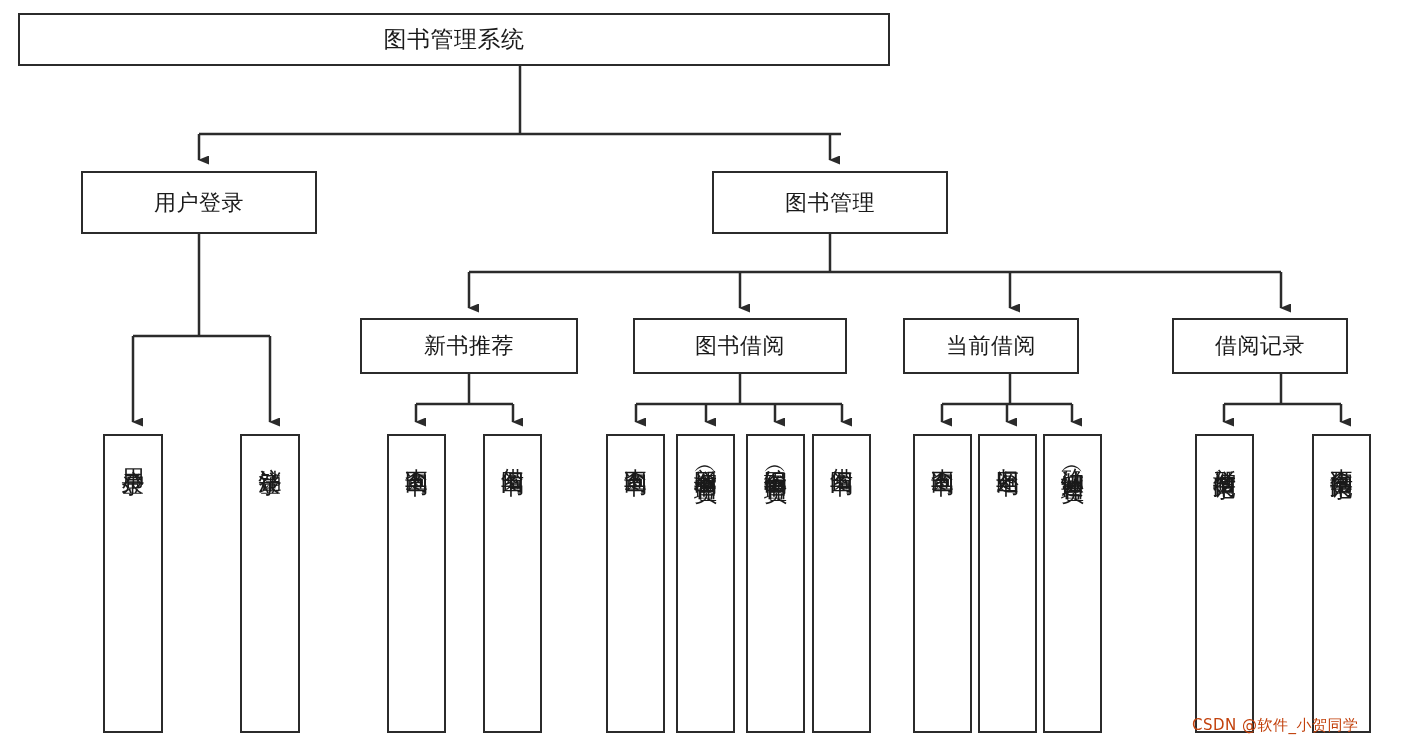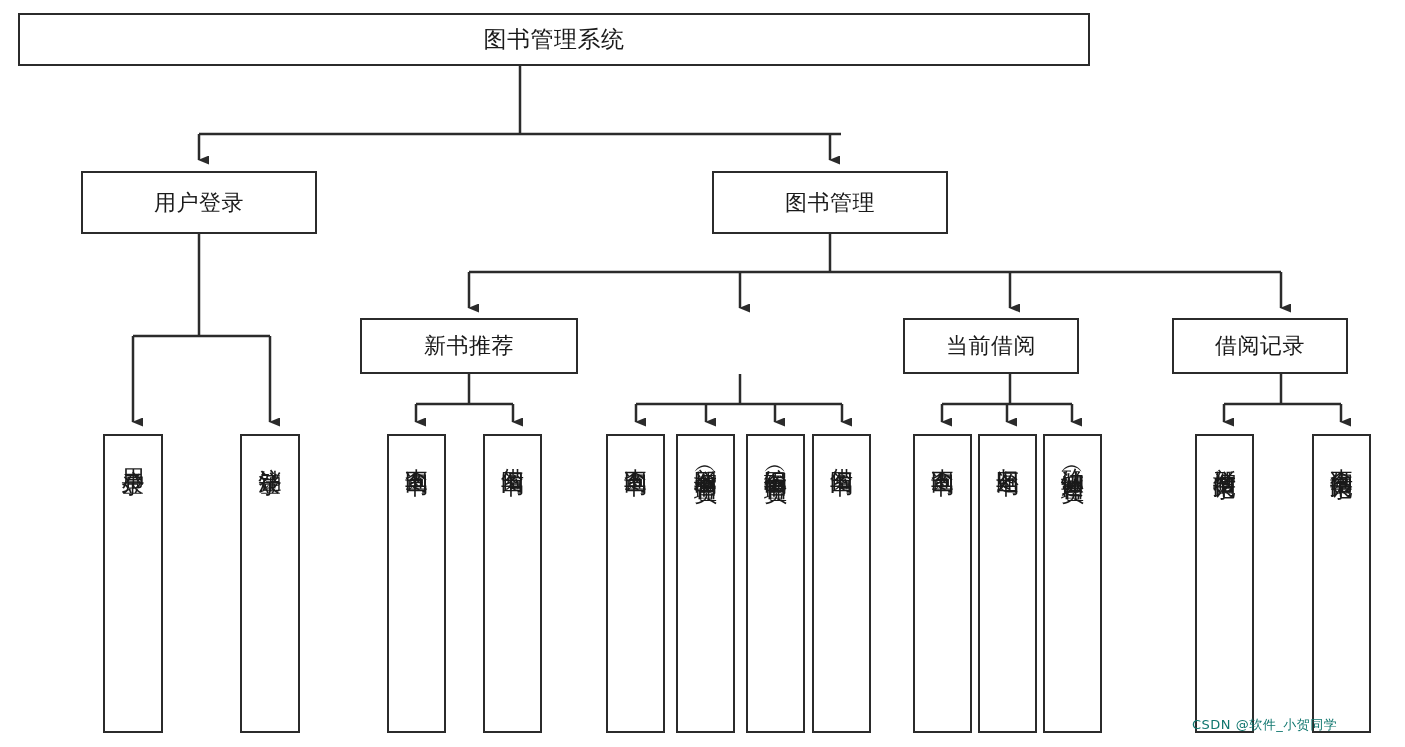--- a/index.html
+++ b/index.html
@@ -52,22 +52,22 @@
   .node.vertical .node-label {
     writing-mode: vertical-rl;
     text-orientation: upright;
     font-size: 23px;
     letter-spacing: 2px;
     line-height: 1;
   }
   .node.root .node-label { font-size: 23px; }
   .watermark {
     position: absolute;
-    font-size: 13px;
-    color: #0f766e;
+    font-size: 15px;
+    color: #c2410c;
     white-space: nowrap;
     letter-spacing: 0.5px;
     pointer-events: none;
   }
 </style>
 </head>
 <body>
 
 <div id="diagram-canvas">
 
@@ -114,33 +114,36 @@
       <path d="M1007,404 L1007,422" marker-end="url(#arrowhead)"></path>
       <path d="M1072,404 L1072,422" marker-end="url(#arrowhead)"></path>
 
       <path d="M1281,374 L1281,404"></path>
       <path d="M1224,404 L1341,404"></path>
       <path d="M1224,404 L1224,422" marker-end="url(#arrowhead)"></path>
       <path d="M1341,404 L1341,422" marker-end="url(#arrowhead)"></path>
     </g>
   </svg>
 
-  <div class="node horizontal root" style="left:18px; top:13px; width:1072px; height:53px;">
+  <div class="node horizontal root" style="left:18px; top:13px; width:872px; height:53px;">
     <span class="node-label">图书管理系统</span>
   </div>
 
   <div class="node horizontal" style="left:81px; top:171px; width:236px; height:63px;">
     <span class="node-label">用户登录</span>
   </div>
   <div class="node horizontal" style="left:712px; top:171px; width:236px; height:63px;">
     <span class="node-label">图书管理</span>
   </div>
 
   <div class="node horizontal" style="left:360px; top:318px; width:218px; height:56px;">
     <span class="node-label">新书推荐</span>
+  </div>
+  <div class="node horizontal" style="left:633px; top:318px; width:214px; height:56px;">
+    <span class="node-label">图书借阅</span>
   </div>
   <div class="node horizontal" style="left:903px; top:318px; width:176px; height:56px;">
     <span class="node-label">当前借阅</span>
   </div>
   <div class="node horizontal" style="left:1172px; top:318px; width:176px; height:56px;">
     <span class="node-label">借阅记录</span>
   </div>
 
   <div class="node vertical" style="left:103px; top:434px; width:60px; height:299px;">
     <span class="node-label">用户登录</span>

